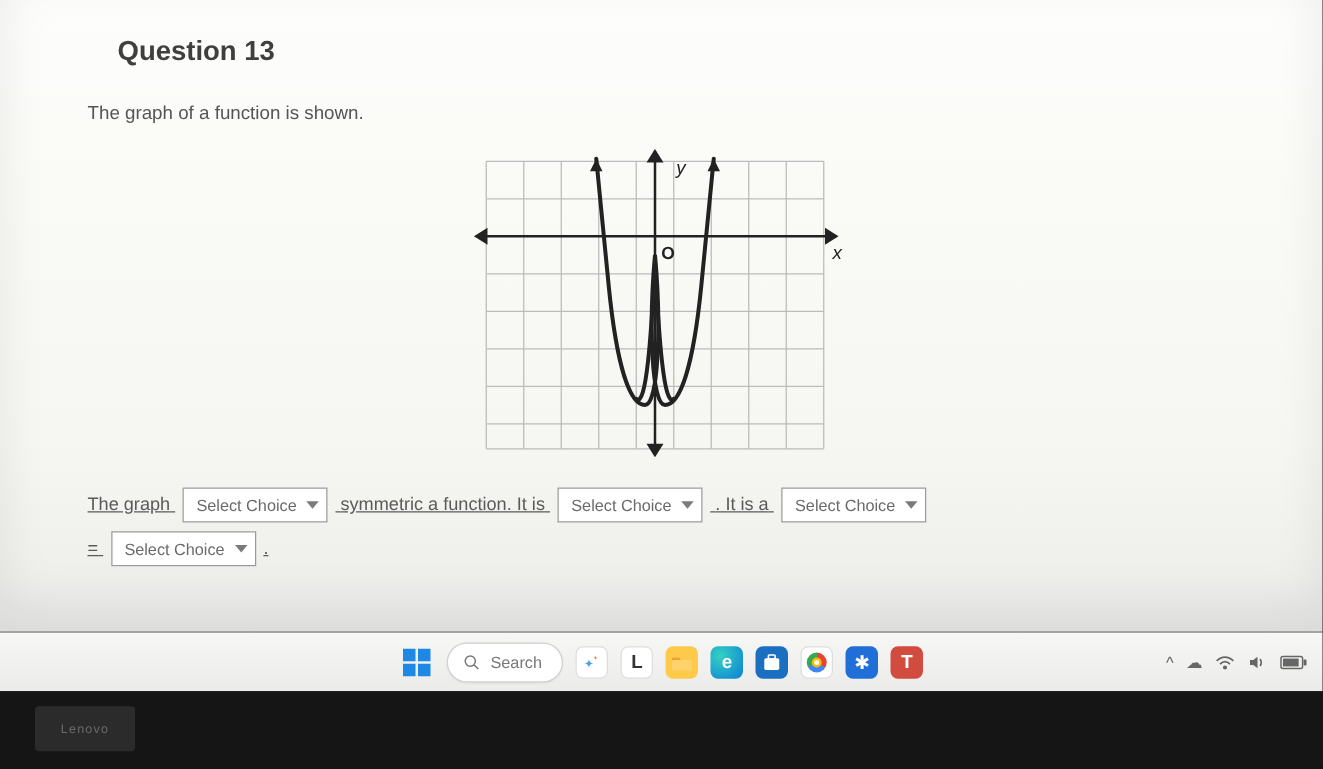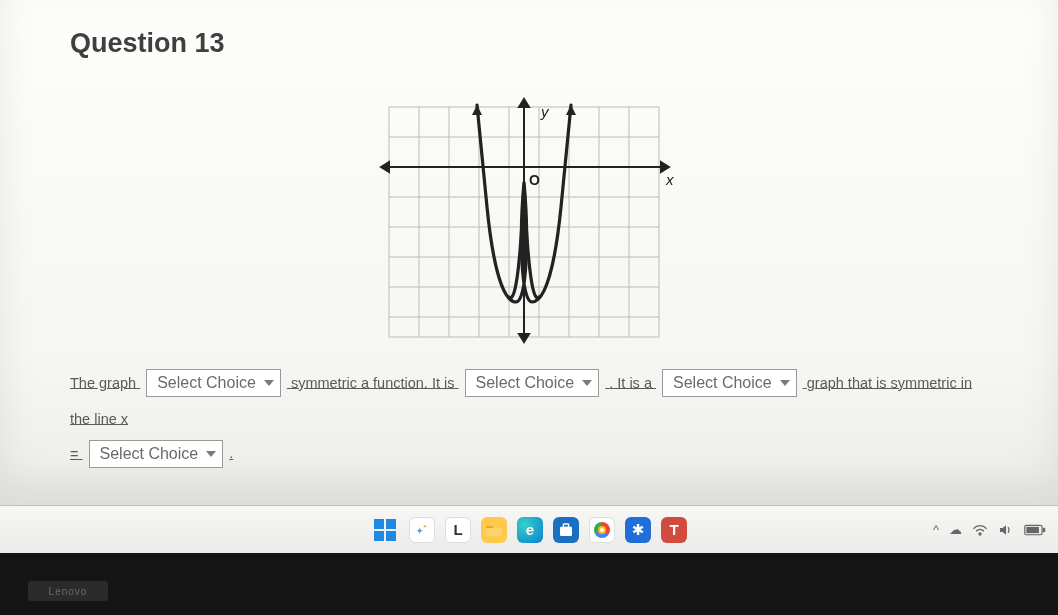--- a/index.html
+++ b/index.html
@@ -16,24 +16,25 @@
       top: 0; left: 0;
       width: 1058px; height: 505px;
       background: linear-gradient(180deg, #fdfdfb 0%, #f6f6f2 70%, #ececea 100%);
       box-shadow: inset 0 -20px 40px rgba(0,0,0,.08);
     }
     .content {
       padding: 28px 70px 0 70px;
       color: #4a4a4a;
     }
     .q-title {
-      font-size: 27px;
+      font-size: 22px;
       font-weight: bold;
       color: #3f3f3f;
       margin-bottom: 28px;
+      margin-left: 24px;
     }
     .q-intro {
       font-size: 15px;
       color: #555;
       margin-bottom: 10px;
     }
     .graph-zone {
       display: flex;
       justify-content: center;
       margin-bottom: 18px;
@@ -45,21 +46,21 @@
       vertical-align: middle;
       text-decoration: underline;
     }
     .answer-line .txt { vertical-align: middle; }
     .select-box {
       display: inline-flex;
       align-items: center;
       border: 1px solid #9a9a9a;
       padding: 4px 6px 4px 10px;
       margin: 0 6px;
-      font-size: 16px;
+      font-size: 13px;
       color: #6a6a6a;
       background: #fff;
       vertical-align: middle;
       cursor: pointer;
       gap: 8px;
       height: 28px;
     }
     .select-box .caret {
       width: 0; height: 0;
       border-left: 5px solid transparent;
@@ -124,21 +125,21 @@
     .bezel-bottom {
       position: absolute;
       left: 0; right: 0;
       top: 553px; bottom: 0;
       background: #151515;
     }
     .brand-sticker {
       position: absolute;
       left: 28px;
       bottom: 14px;
-      width: 80px; height: 20px;
+      width: 80px; height: 36px;
       background: #2b2b2b;
       border-radius: 3px;
       color: #6a6a6a;
       font-size: 10px;
       display: flex; align-items: center; justify-content: center;
       letter-spacing: 1px;
     }
     .app-icon { width:26px; height:26px; border-radius:6px; display:flex; align-items:center; justify-content:center; font-size:15px; color:#fff; }
     .ai-folder { background:#ffc94a; }
     .ai-edge   { background:radial-gradient(circle at 30% 30%,#34d1c4,#0b7fd4); }
@@ -153,20 +154,21 @@
       position: relative;
     }
     .chrome-dot::after{content:"";position:absolute;inset:4px;background:#fff;border-radius:50%;border:2px solid #fbbc05;}
   </style>
 </head>
 <body>
 
 <div class="screen-wrap">
   <div class="content">
     <div class="q-title">Question 13</div>
+    <div class="q-intro">The graph of a function is shown.</div>
 
     <div class="graph-zone">
       <svg width="320" height="260" viewBox="0 0 320 260">
 
         <g stroke="#bbb" stroke-width="1">
           <line x1="20" y1="20" x2="20" y2="250"></line>
           <line x1="50" y1="20" x2="50" y2="250"></line>
           <line x1="80" y1="20" x2="80" y2="250"></line>
           <line x1="110" y1="20" x2="110" y2="250"></line>
           <line x1="140" y1="20" x2="140" y2="250"></line>
@@ -223,41 +225,47 @@
       <span class="txt">symmetric a function. It is</span>
       <span class="select-box">
         <span>Select Choice</span>
         <span class="caret"></span>
       </span>
       <span class="txt">. It is a</span>
       <span class="select-box">
         <span>Select Choice</span>
         <span class="caret"></span>
       </span>
-      <span class="txt">graph that is symmetric in the line x</span>
       <br>
       <span class="txt">=</span>
       <span class="select-box">
         <span>Select Choice</span>
         <span class="caret"></span>
       </span>.
     </div>
   </div>
 </div>
 
 <div class="taskbar">
   <div class="tb-center">
     <div class="tb-icon">
       <div class="win-logo">
           <div></div>
           <div></div>
           <div></div>
           <div></div>
         </div>
     </div>
+    <div class="search-pill">
+      <svg viewBox="0 0 24 24" fill="none" stroke="#777" stroke-width="2">
+        <circle cx="10" cy="10" r="7"></circle>
+          <line x1="21" y1="21" x2="15" y2="15"></line>
+      </svg>
+      <span>Search</span>
+    </div>
     <div class="app-icon ai-xplr">
       <svg width="18" height="18" viewBox="0 0 24 24">
           <path fill="#4aa0e8" d="M4 13c3 0 5-2 5-5 0 3 2 5 5 5-3 0-5 2-5 5 0-3-2-5-5-5z"></path>
           <path fill="#e89a4a" d="M13 7c2 0 3-1 3-3 0 2 1 3 3 3-2 0-3 1-3 3 0-2-1-3-3-3z"></path>
         </svg>
     </div>
     <div class="app-icon ai-xplr" style="color:#333;font-weight:bold;">L</div>
     <div class="app-icon ai-folder">
       <svg width="16" height="14" viewBox="0 0 24 20">
           <path fill="#e8a532" d="M2 4h7l2 3h11v11a2 2 0 01-2 2H2a2 2 0 01-2-2V6a2 2 0 012-2z"></path>

